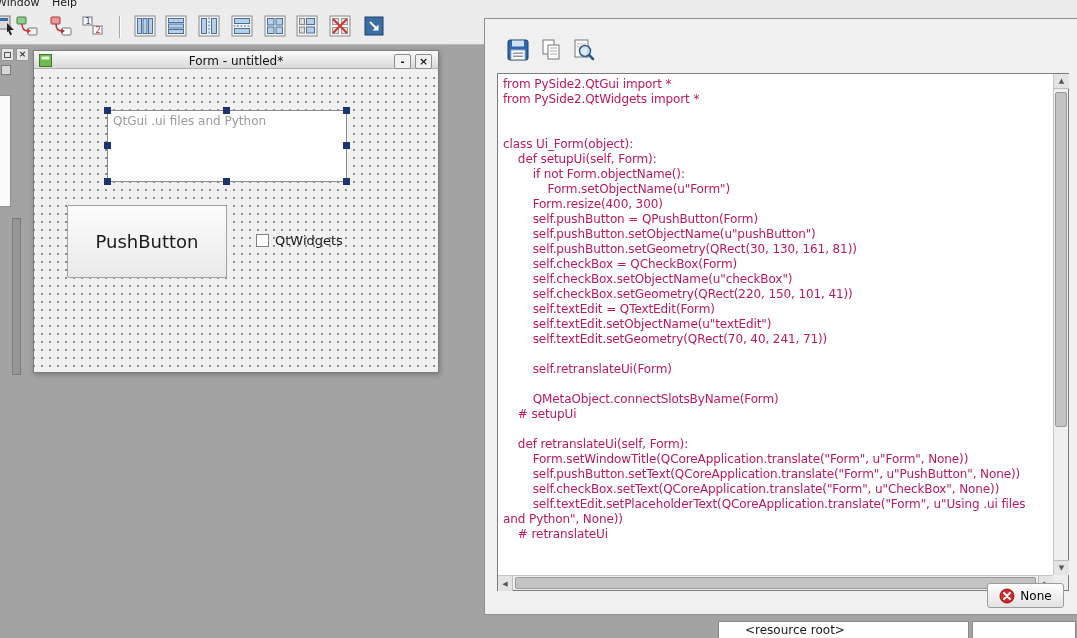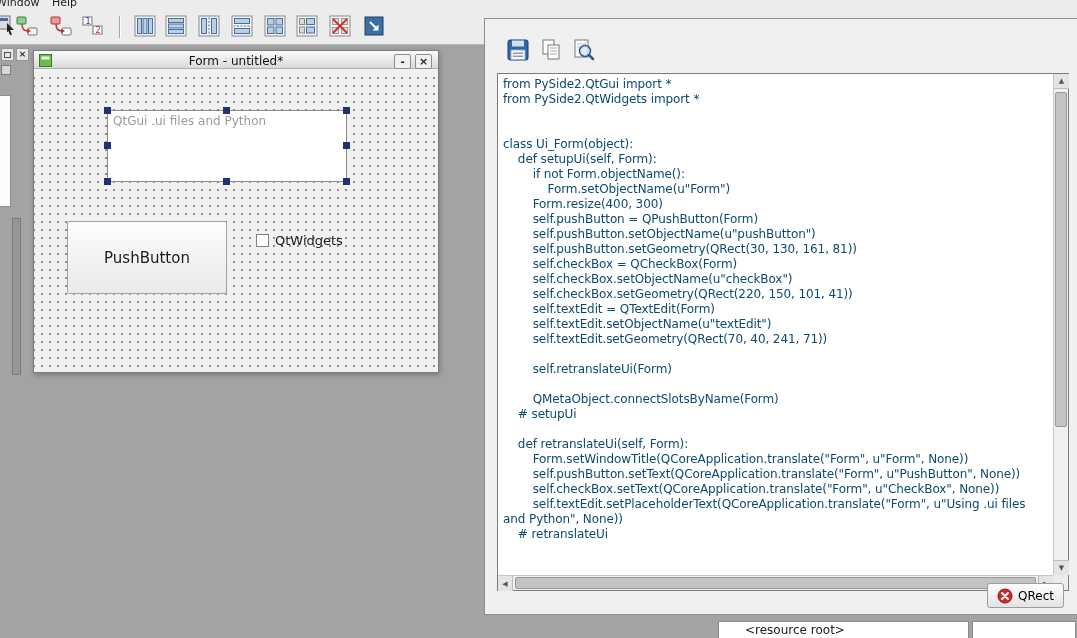--- a/index.html
+++ b/index.html
@@ -41,34 +41,34 @@
   .form-canvas { position:absolute; top:21px; left:0; right:0; bottom:0;
                  background-color:#f1f1f1;
                  background-image:radial-gradient(circle,#8d8d8d .9px,transparent 1.1px);
                  background-size:8px 8px; background-position:4px 2px; }
   .textedit { position:absolute; left:73px; top:38px; width:240px; height:72px; background:#fff; border:1px solid #8a8a8a; }
   .textedit .ph { padding:3px 5px; color:#9b9b9b; font-size:12px; }
   .handle { position:absolute; width:7px; height:7px; background:#1c3272; z-index:2; }
   .h-tl{left:70px;top:35px}.h-tc{left:189px;top:35px}.h-tr{left:309px;top:35px}
   .h-ml{left:70px;top:70px}.h-mr{left:309px;top:70px}
   .h-bl{left:70px;top:106px}.h-bc{left:189px;top:106px}.h-br{left:309px;top:106px}
-  .pushbutton { position:absolute; left:33px; top:149px; width:160px; height:73px;
+  .pushbutton { position:absolute; left:33px; top:133px; width:160px; height:73px;
                 background:linear-gradient(#fdfdfd,#e9e9e9); border:1px solid #a2a2a2; border-radius:2px;
-                display:flex; align-items:center; justify-content:center; font-size:15px; }
+                display:flex; align-items:center; justify-content:center; font-size:18px; }
   .checkbox { position:absolute; left:222px; top:161px; display:flex; align-items:center; gap:6px; }
   .cb-ind { width:13px; height:13px; background:#fff; border:1px solid #808080; }
   .cb-label { font-size:13px; }
   
   .code-window { position:absolute; left:484px; top:18px; width:600px; height:597px; background:#f0f0f0; border:1px solid #8f8f8f; z-index:5; }
   .cw-icon { position:absolute; top:18px; width:26px; height:26px; }
   .cw-save{left:20px}.cw-copy{left:54px}.cw-find{left:86px}
   .code-area { position:absolute; left:12px; top:54px; width:572px; height:518px; background:#fff; border:1px solid #7c7c7c; }
   .code-text { position:absolute; left:1px; top:1px; right:16px; bottom:16px; overflow:hidden;
                font-family:"DejaVu Sans",sans-serif; font-size:12px; line-height:15px; letter-spacing:-0.1px;
-               white-space:pre; padding:2px 0 0 4px; color:#0c4a6e; }
+               white-space:pre; padding:2px 0 0 4px; color:#be185d; }
   .vscroll { position:absolute; top:0; right:0; bottom:15px; width:15px; background:#efefef; border-left:1px solid #c6c6c6; }
   .hscroll { position:absolute; left:0; right:15px; bottom:0; height:15px; background:#efefef; border-top:1px solid #c6c6c6; }
   .sb-arrow { position:absolute; width:15px; height:15px; background:#e4e4e4; color:#555; font-size:7px;
               display:flex; align-items:center; justify-content:center; }
   .sb-up{top:0;left:0;border-bottom:1px solid #bdbdbd} .sb-down{bottom:0;left:0;border-top:1px solid #bdbdbd}
   .sb-left{left:0;top:0;border-right:1px solid #bdbdbd} .sb-right{right:0;top:0;border-left:1px solid #bdbdbd}
   .vthumb { position:absolute; left:1px; top:18px; width:12px; height:335px; background:#c3c3c3; border:1px solid #989898; border-radius:2px; }
   .hthumb { position:absolute; top:1px; left:17px; right:17px; height:12px; background:#c3c3c3; border:1px solid #989898; border-radius:2px; }
   .sb-corner { position:absolute; right:0; bottom:0; width:15px; height:15px; background:#ececec; }
   .close-btn { position:absolute; left:502px; top:564px; width:77px; height:25px;
@@ -303,20 +303,20 @@
       <span class="hthumb"></span>
       <span class="sb-arrow sb-right">▶</span>
     </div>
     <span class="sb-corner"></span>
   </div>
   <button class="close-btn">
     <svg width="16" height="16" viewBox="0 0 16 16">
         <circle cx="8" cy="8" r="7" fill="#cf2a2a" stroke="#8e1717"></circle>
         <path d="M5 5 L11 11 M11 5 L5 11" stroke="#fff" stroke-width="2" stroke-linecap="round"></path>
       </svg>
-    <span>QRect</span>
+    <span>None</span>
   </button>
 </div>
 
 <div class="res-panel res-left">
   <span>&lt;resource root&gt;</span>
 </div>
 <div class="res-panel res-right"></div>
 
 </body></html>

